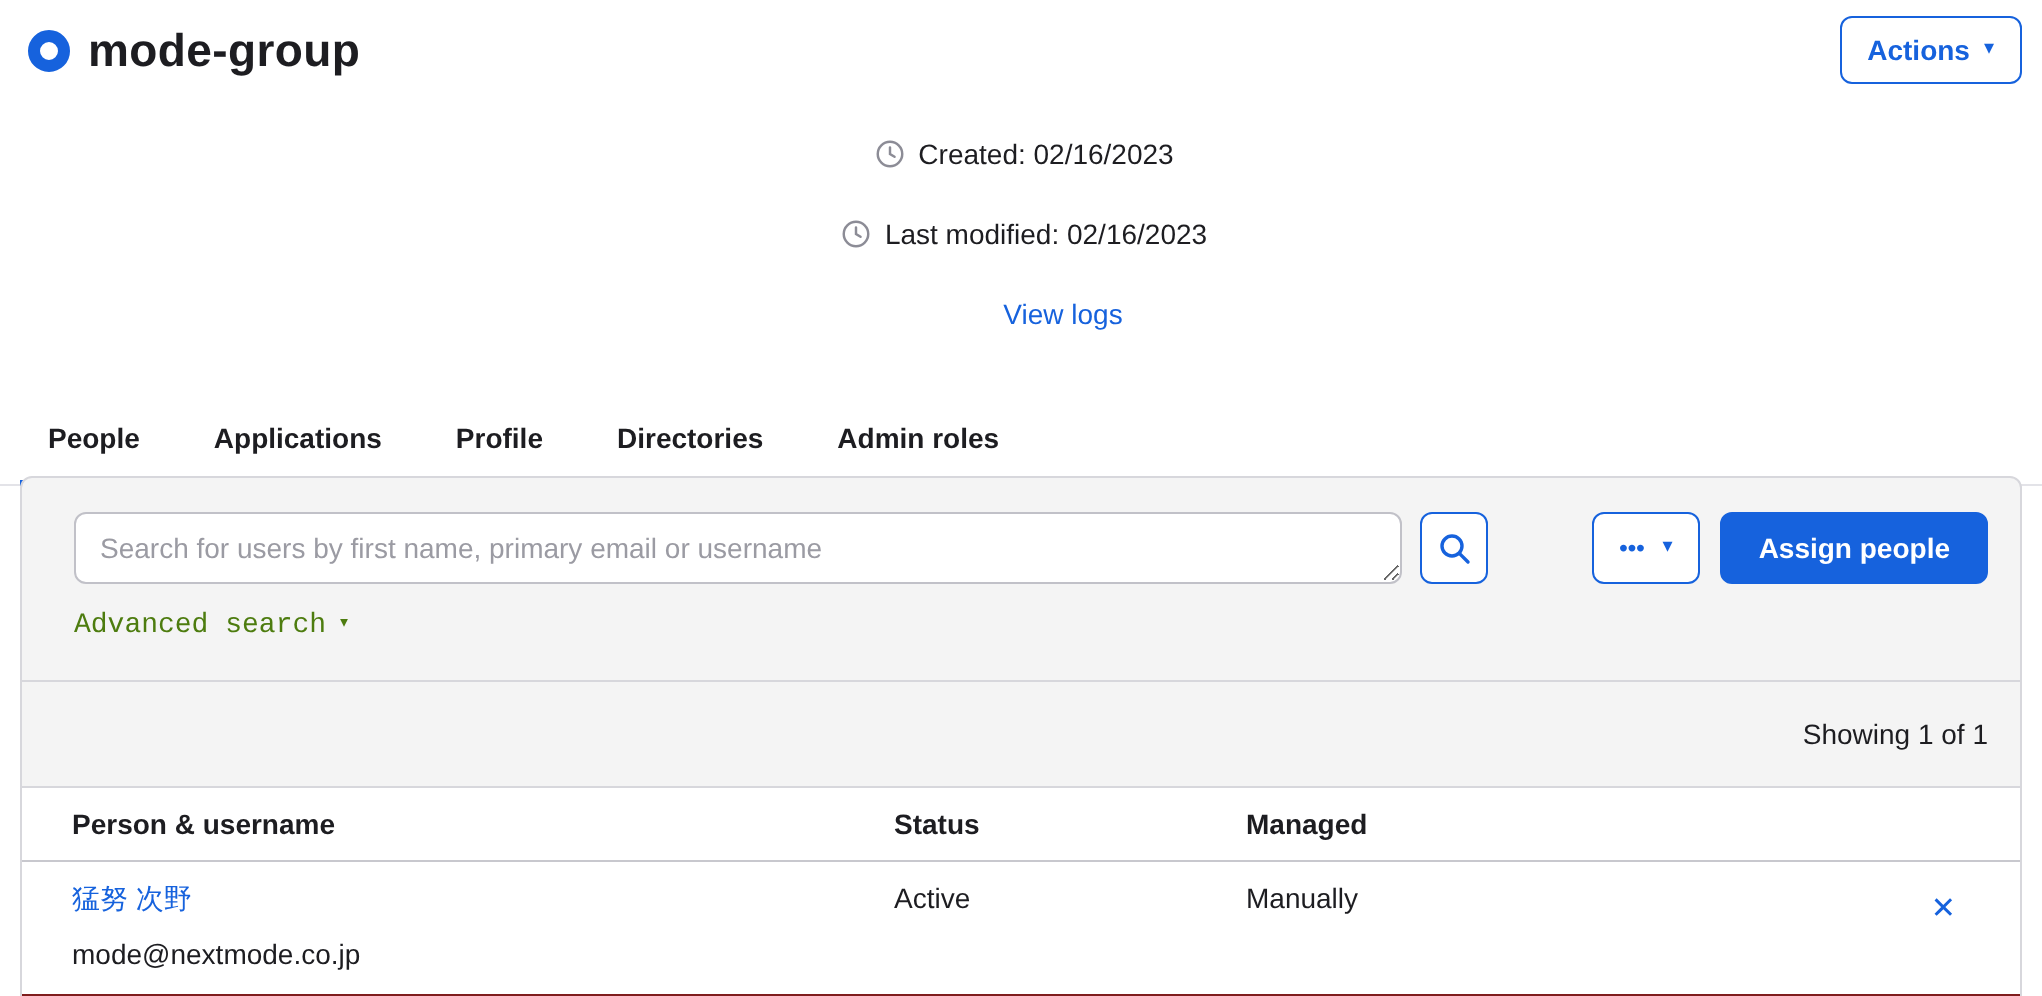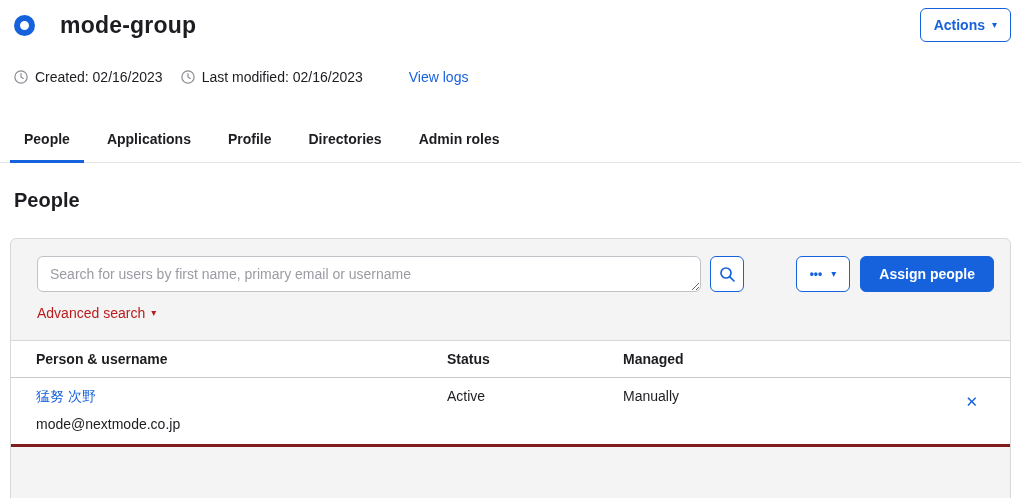--- a/index.html
+++ b/index.html
@@ -11,32 +11,32 @@
     color: #1d1d21;
   }
   .page { position: relative; width: 1021px; height: 498px; }
 
   
   .header { display: flex; align-items: center; padding: 12px 10px 0 14px; }
   .group-ring {
     width: 21px; height: 21px; border-radius: 50%;
     border: 6px solid #1662dd; background: #fff; flex: 0 0 auto;
   }
-  .page-title { font-size: 23px; font-weight: 700; margin-left: 25px; letter-spacing: 0.2px; }
+  .page-title { font-size: 23px; font-weight: 700; margin-left: 9px; letter-spacing: 0.2px; }
   .actions-btn {
     position: absolute; top: 8px; right: 10px;
     background: #fff; border: 1px solid #1662dd; border-radius: 6px;
     color: #1662dd; font-weight: 700; font-size: 14px;
     padding: 8px 13px; cursor: pointer; display: flex; align-items: center; gap: 7px;
     font-family: inherit;
   }
   .caret { font-size: 10px; line-height: 1; }
 
   
-  .meta-row { display: flex; align-items: center; margin: 30px 0 0 14px; font-size: 14px; gap: 8px; }
+  .meta-row { display: flex; align-items: center; margin: 30px 0 0 14px; font-size: 14px; gap: 24px; flex-direction: column; }
   .clock-icon { width: 14px; height: 14px; display: inline-block; }
   .meta-item { display: flex; align-items: center; gap: 7px; margin-right: 10px; }
   .link { color: #1662dd; text-decoration: none; font-size: 14px; cursor: pointer; margin-left: 28px; }
 
   
   .tabs { display: flex; margin-top: 46px; padding-left: 10px; border-bottom: 1px solid #e3e3e8; }
   .tab {
     font-size: 14px; font-weight: 600; color: #1d1d21;
     padding: 0 14px 15px 14px; margin-right: 9px; cursor: pointer; position: relative;
   }
@@ -74,21 +74,21 @@
     display: flex; align-items: center; gap: 9px; font-family: inherit;
   }
   .assign-btn {
     background: #1662dd; border: 1px solid #1662dd; border-radius: 6px;
     color: #fff; font-size: 14px; font-weight: 700;
     padding: 0 18px; height: 36px; cursor: pointer; font-family: Liberation Sans, sans-serif;
   }
   .advanced-search {
     display: inline-flex; align-items: center; gap: 6px;
     margin: 13px 0 0 26px; padding-bottom: 19px;
-    color: #b91c1c; font-size: 14px; cursor: pointer;
+    color: #4d7c0f; font-size: 14px; cursor: pointer; font-family: Liberation Mono, monospace;
   }
   .toolbar-block { border-bottom: 1px solid #d7d7dc; }
 
   .showing-row {
     height: 53px; display: flex; align-items: center; justify-content: flex-end;
     padding-right: 16px; font-size: 14px; color: #1d1d21;
     border-bottom: 1px solid #d7d7dc;
   }
 
   
@@ -173,20 +173,23 @@
           </button>
           <button class="assign-btn">Assign people</button>
         </div>
       </div>
       <div class="advanced-search">
         <span>Advanced search</span>
         <span class="caret">▾</span>
       </div>
     </div>
 
+    <div class="showing-row">
+      <span>Showing 1 of 1</span>
+    </div>
 
     <div class="table-wrap">
       <table class="people-table">
         <thead>
           <tr>
             <th class="col-person">Person &amp; username</th>
             <th class="col-status">Status</th>
             <th class="col-managed">Managed</th>
             <th class="col-actions"></th>
           </tr>

